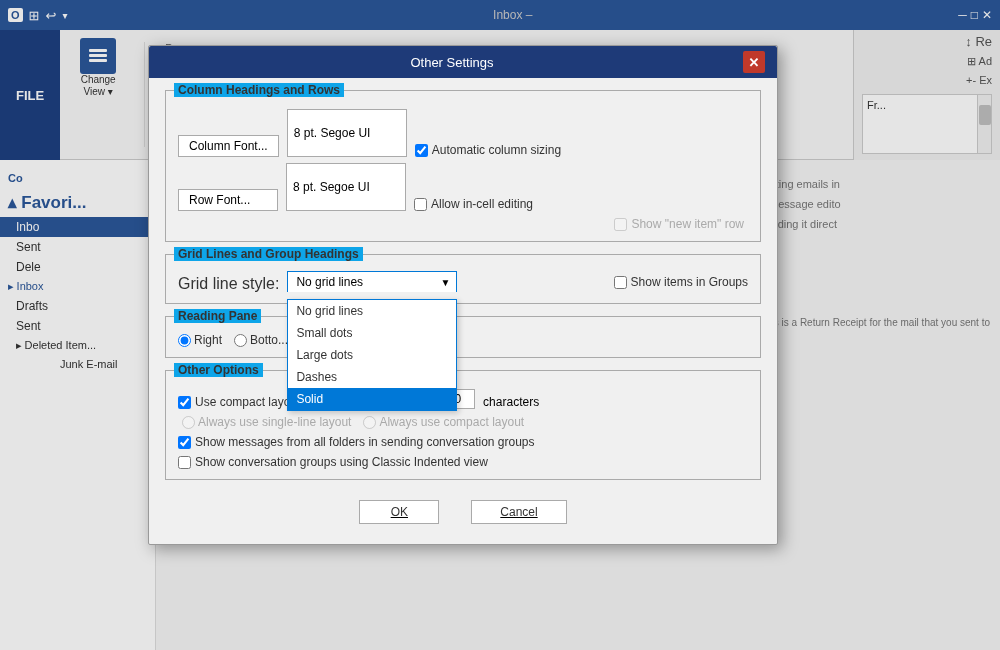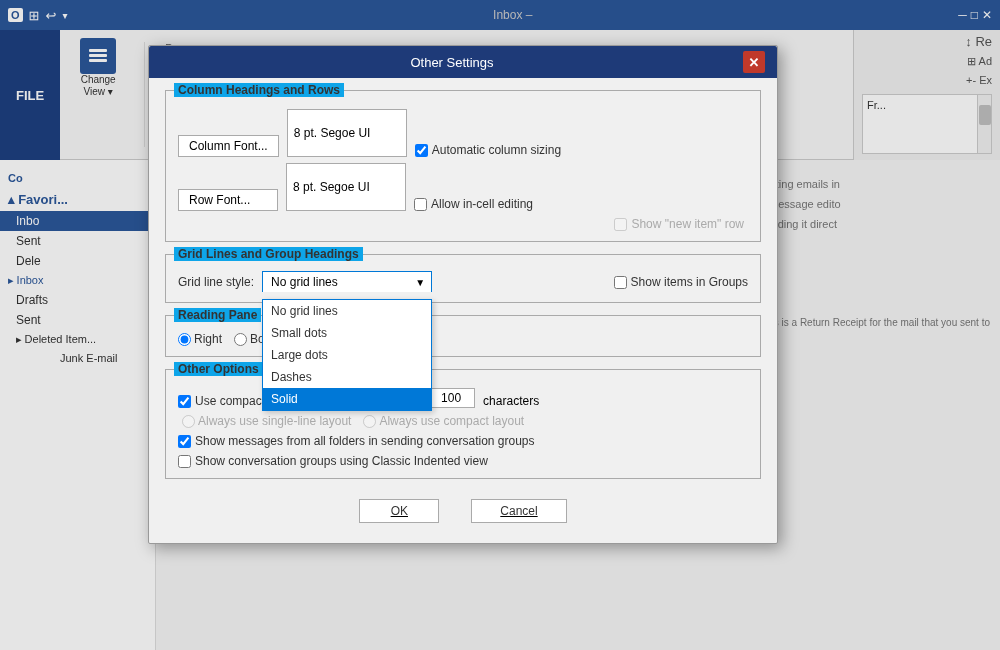--- a/index.html
+++ b/index.html
@@ -97,21 +97,21 @@
       background: white;
       border-right: 1px solid #ddd;
       padding: 8px 0;
       font-size: 12px;
     }
 
     .sidebar-section {
       padding: 4px 8px;
       color: #2b579a;
       font-weight: bold;
-      font-size: 13px;
+      font-size: 17px;
     }
 
     .sidebar-item {
       padding: 3px 16px;
       color: #333;
       cursor: pointer;
     }
 
     .main-content {
       flex: 1;
@@ -239,21 +239,21 @@
     .checkbox-label.disabled {
       color: #aaa;
       cursor: default;
     }
 
     input[type="checkbox"] {
       margin: 0;
     }
 
     .grid-label {
-      font-size: 12px;
+      font-size: 16px;
       color: #333;
       padding-top: 4px;
       white-space: nowrap;
     }
 
     
     .dropdown-wrapper {
       position: relative;
       display: inline-block;
     }

